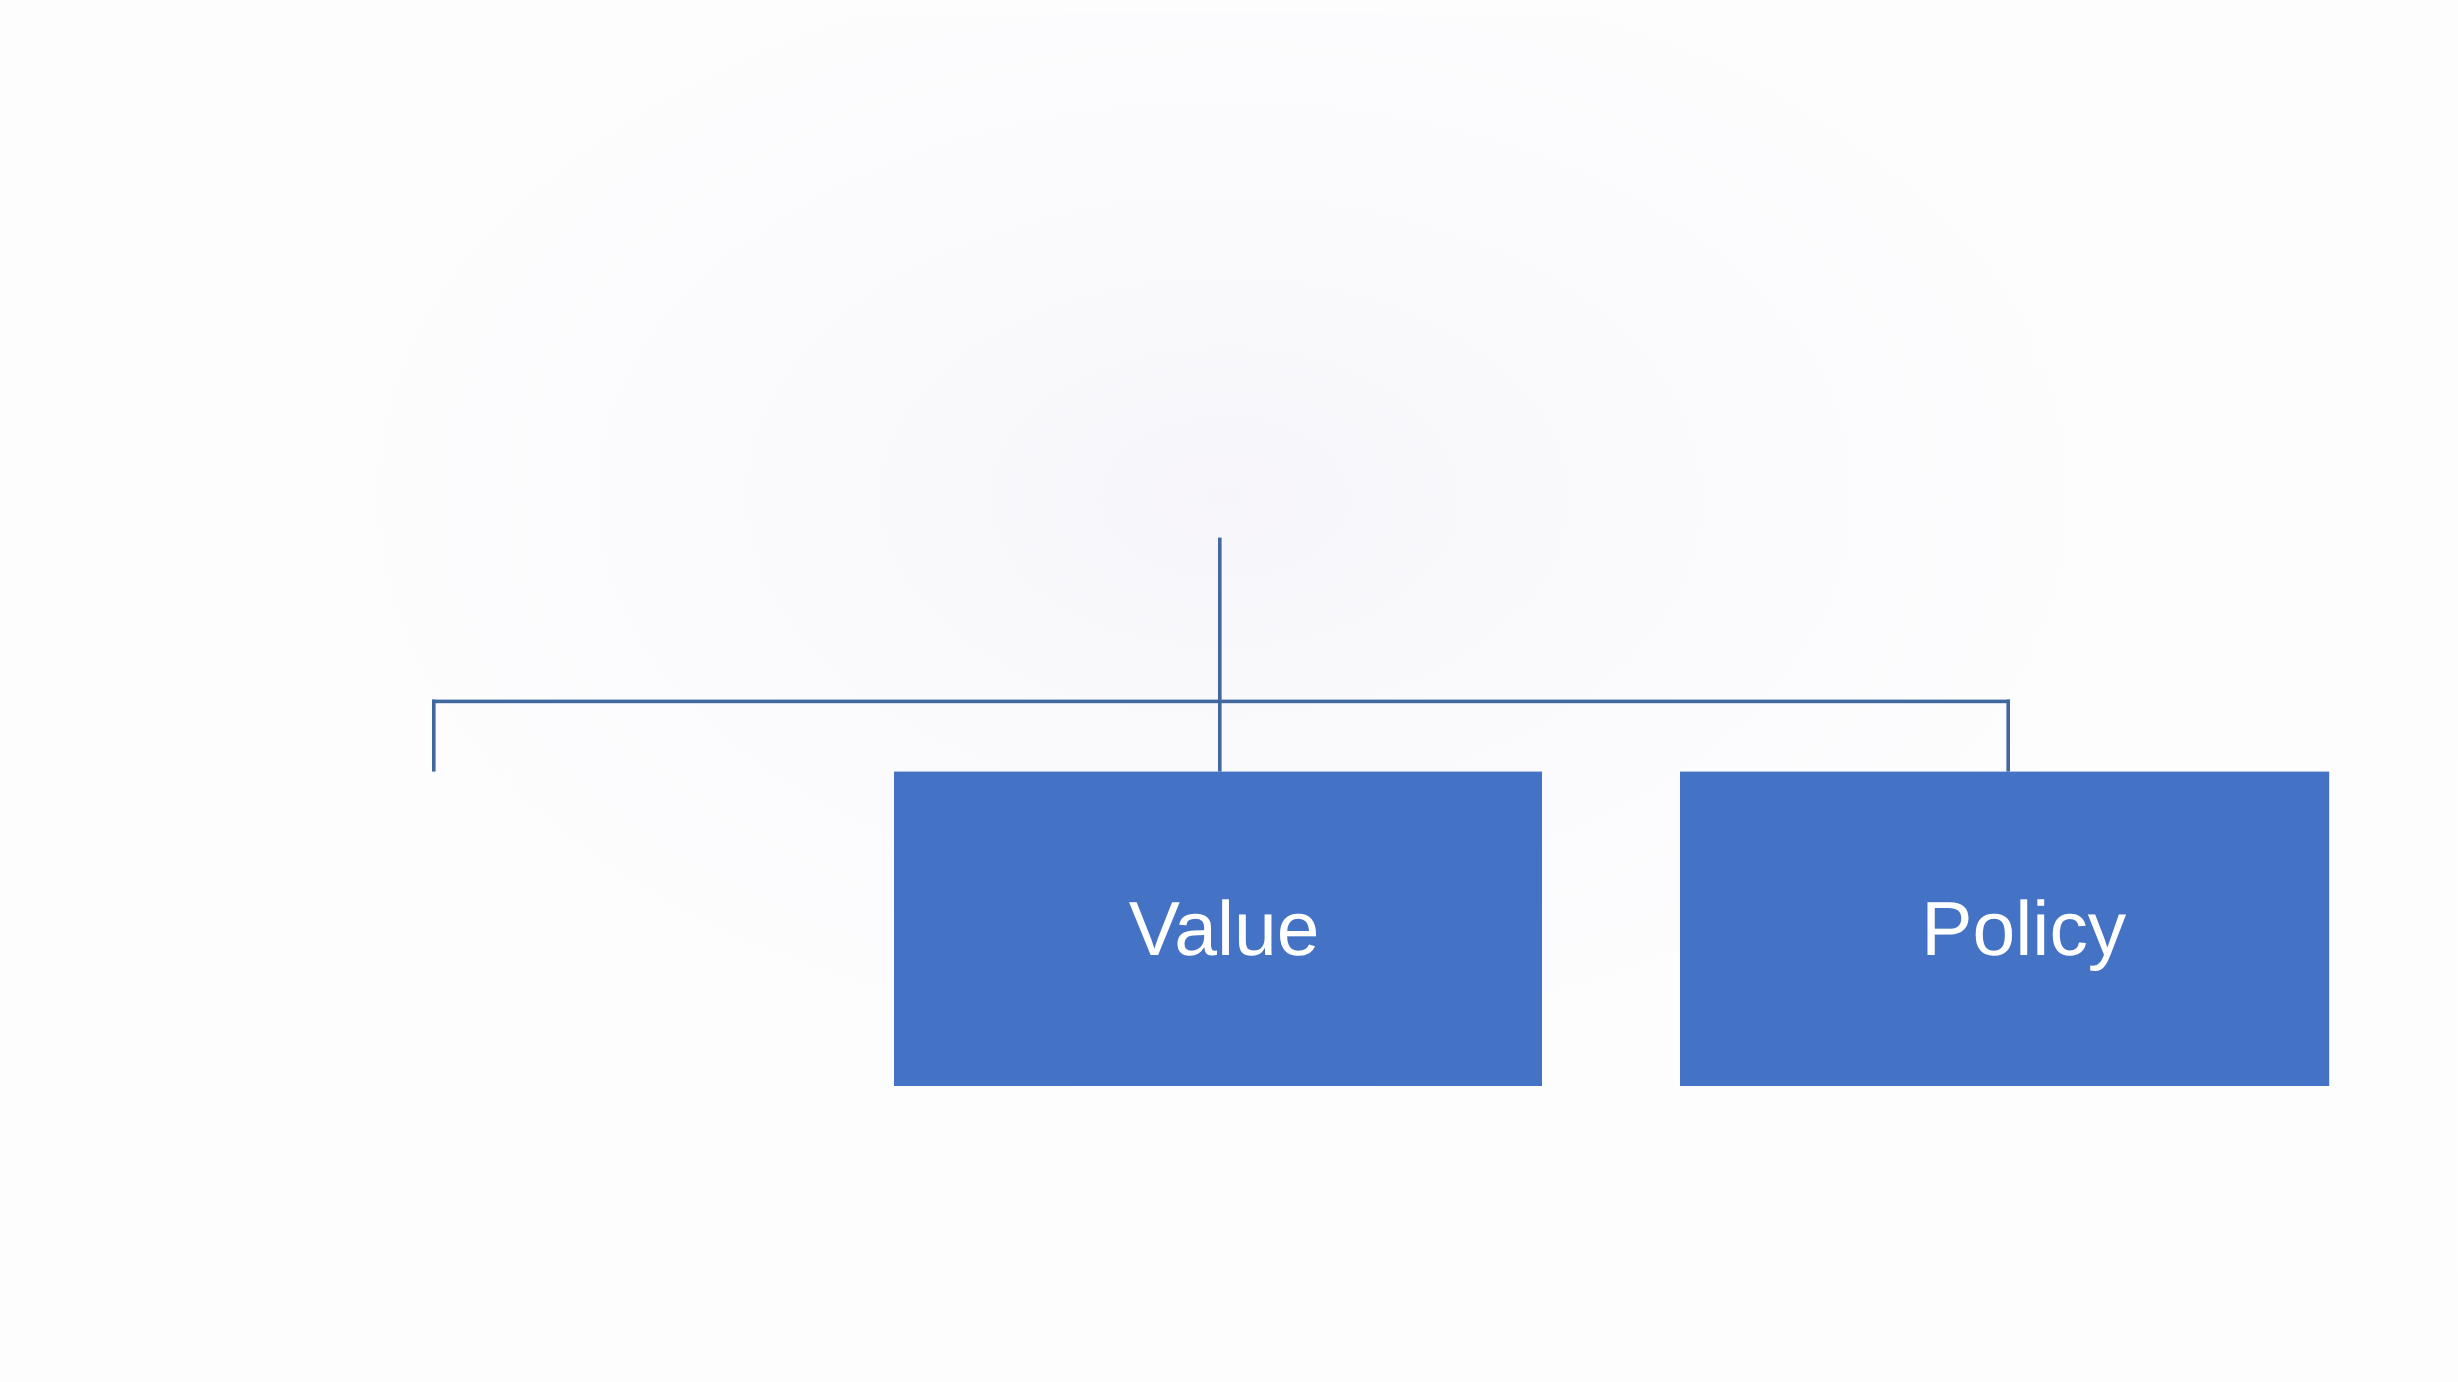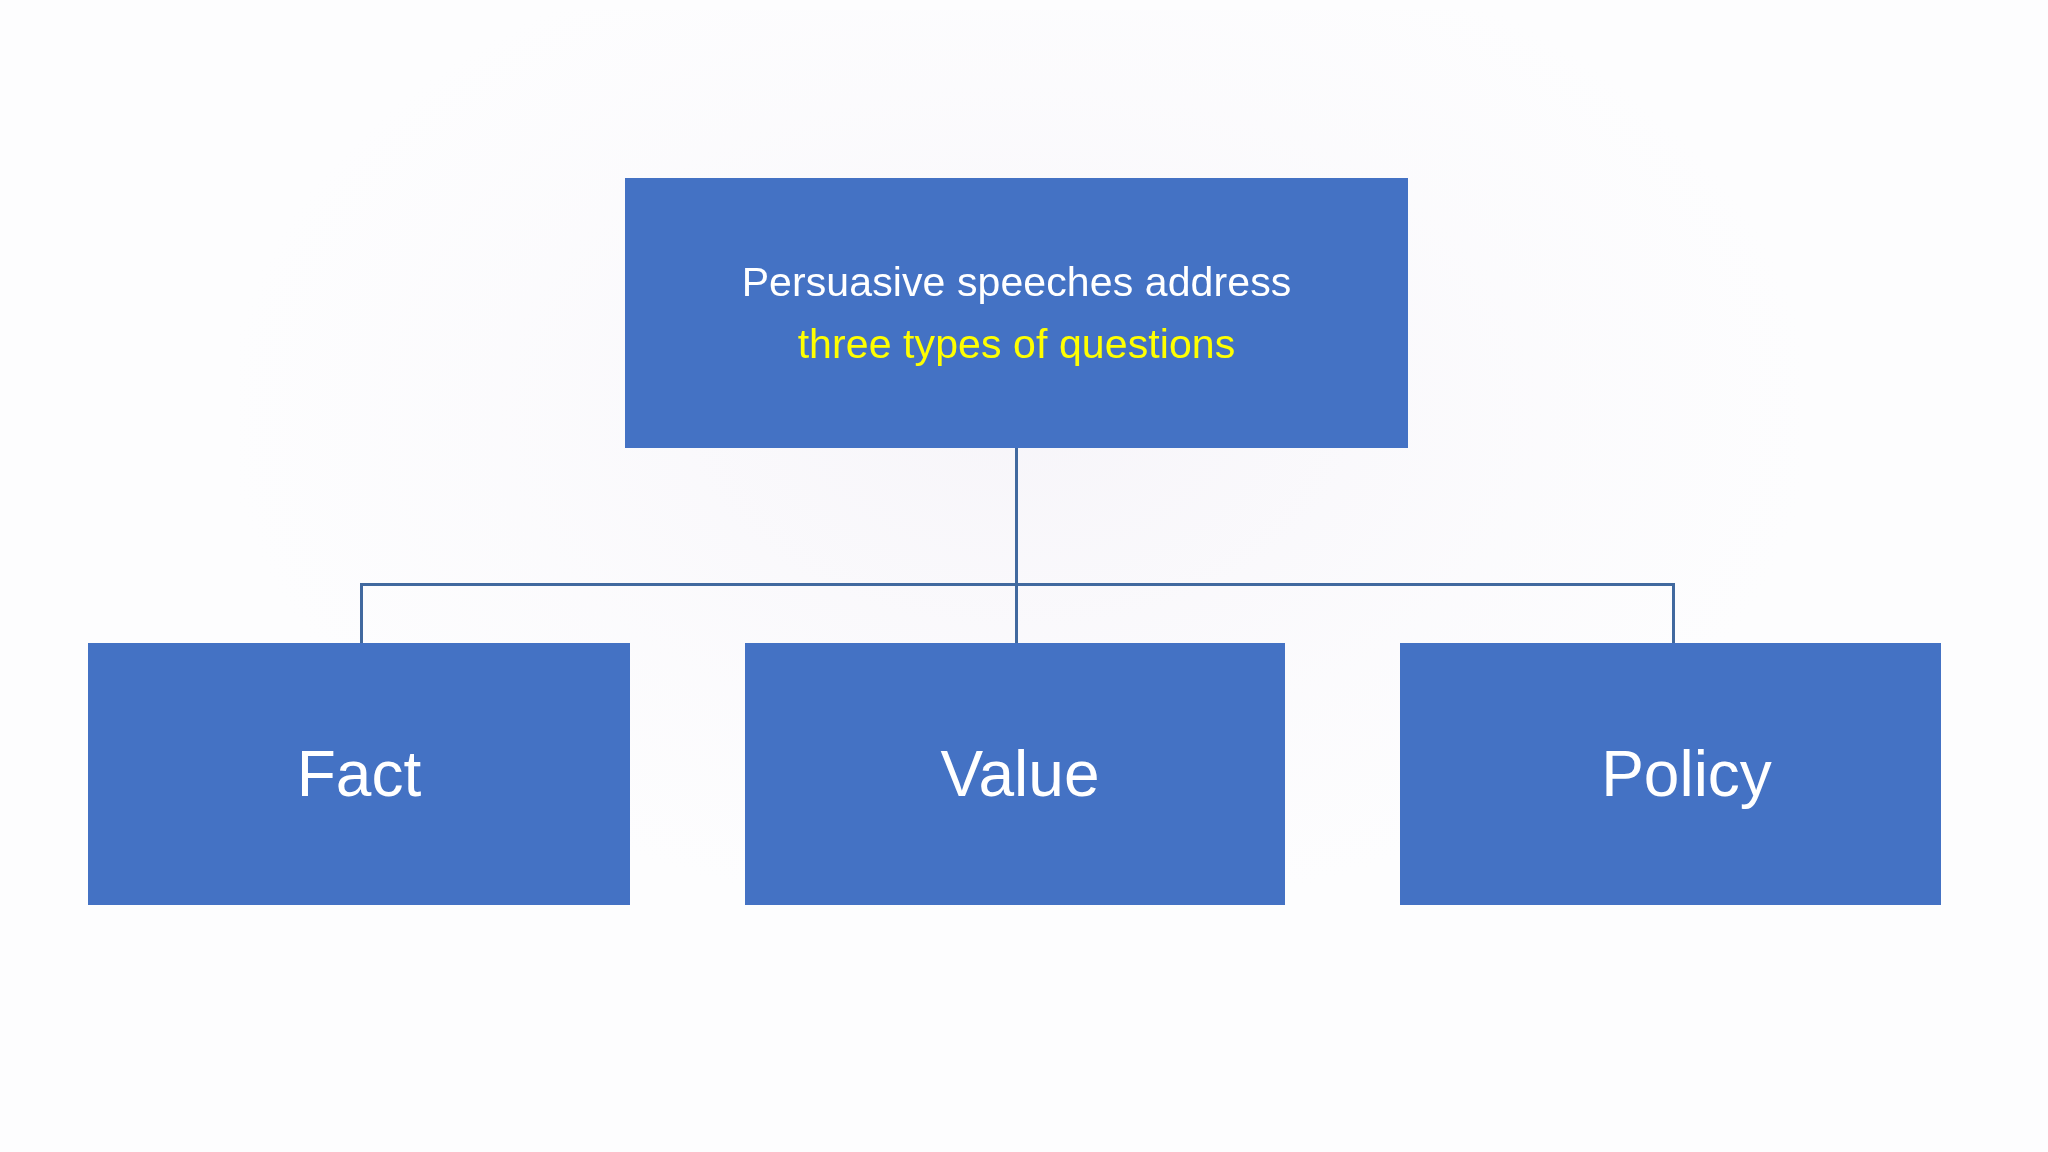--- a/index.html
+++ b/index.html
@@ -138,28 +138,21 @@
 <div id="slide" style="background: rgb(253, 253, 254);">
 
   <div class="connector vertical" id="connector-stem" style="background: rgb(65, 105, 159);"></div>
 
   <div class="connector horizontal" id="connector-bus" style="background: rgb(65, 105, 159);"></div>
 
   <div class="connector vertical" id="connector-drop-left" style="background: rgb(65, 105, 159);"></div>
 
   <div class="connector vertical" id="connector-drop-right" style="background: rgb(65, 105, 159);"></div>
 
-  <div class="node" id="root-node" style="background: rgb(68, 114, 196);">
-    <div class="line line-1" style="color: rgb(255, 255, 255);">Persuasive speeches address</div>
-    <div class="line line-2" style="color: rgb(255, 255, 0);">three types of questions</div>
-  </div>
 
-  <div class="node child-node" id="child-fact" style="background: rgb(68, 114, 196);">
-    <div class="label" style="color: rgb(255, 255, 255);">Fact</div>
-  </div>
 
   <div class="node child-node" id="child-value" style="background: rgb(68, 114, 196);">
     <div class="label" style="color: rgb(255, 255, 255);">Value</div>
   </div>
 
   <div class="node child-node" id="child-policy" style="background: rgb(68, 114, 196);">
     <div class="label" style="color: rgb(255, 255, 255); margin-left: 32px;">Policy</div>
   </div>
 
 </div>

